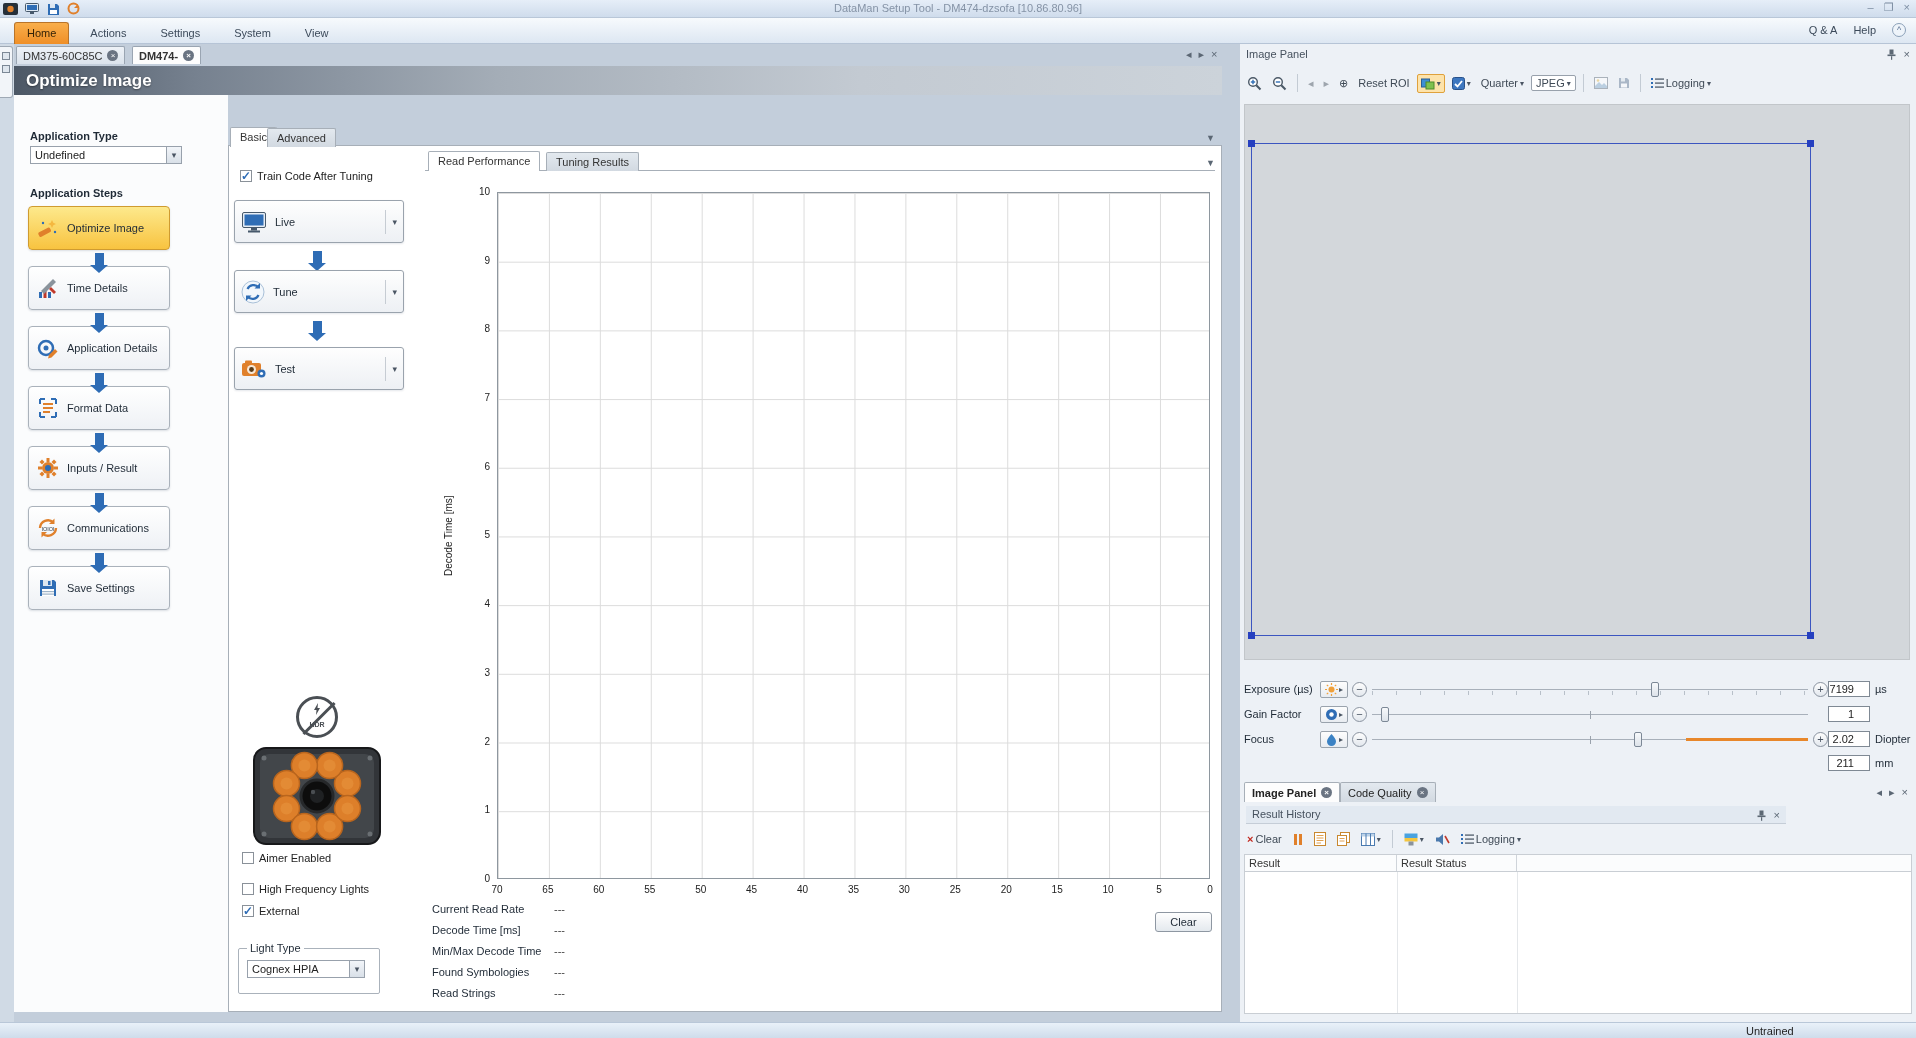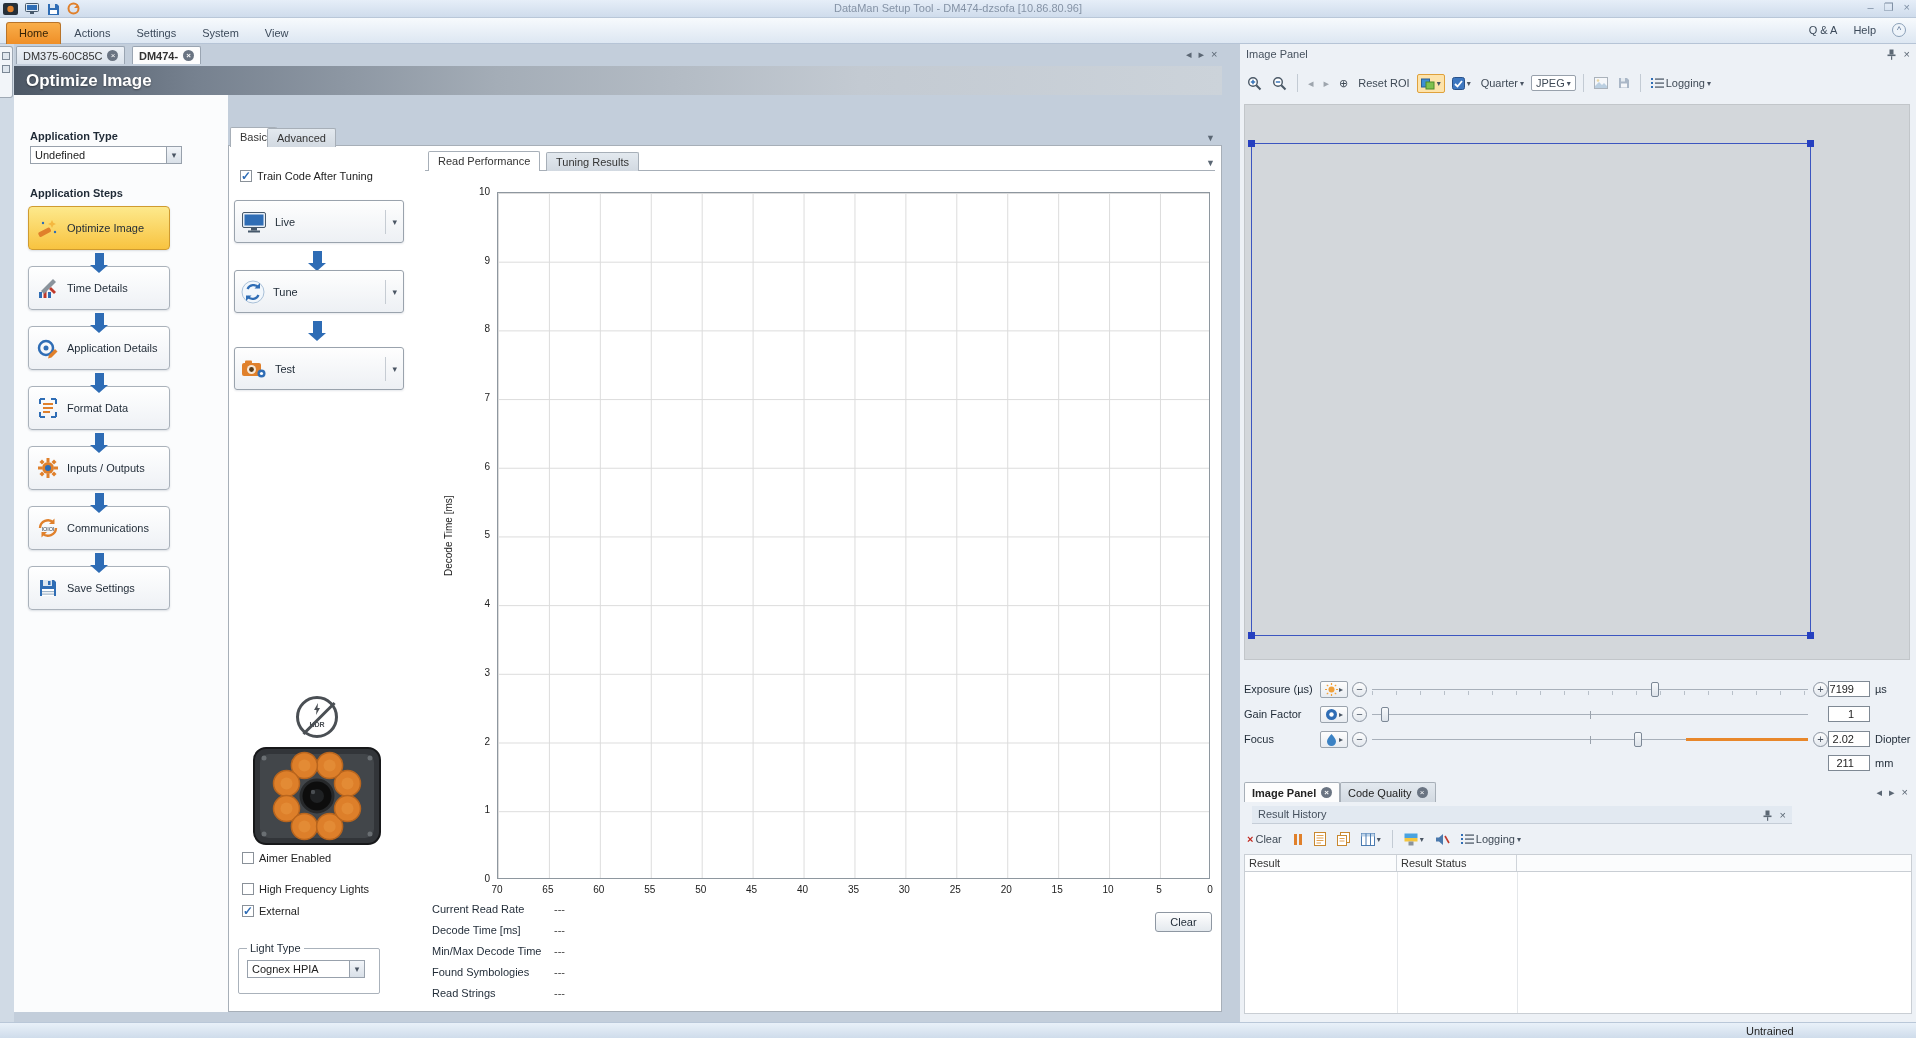--- a/index.html
+++ b/index.html
@@ -12,21 +12,21 @@
   .titlebar .title { position:absolute; left:0; right:0; top:2px; text-align:center; color:#8593a6; font-size:11px; }
   .qat { position:absolute; left:3px; top:2px; display:flex; gap:6px; align-items:center; z-index:2; }
   .qat .qbtn { width:15px; height:13px; display:inline-flex; align-items:center; justify-content:center; }
   .winbtns { position:absolute; right:6px; top:1px; display:flex; gap:10px; z-index:2; color:#7d8ea3; font-size:11px; }
   .winbtns span { cursor:default; }
 
   
   .menubar { position:absolute; top:18px; left:0; width:1916px; height:26px;
     background:linear-gradient(#f7fafd,#dde7f2); border-bottom:1px solid #b6c4d6; }
   .menu-tabs { position:absolute; left:6px; top:0; height:26px; display:flex; align-items:flex-end; }
-  .menu-tab { padding:4px 13px 5px; color:#3c4a5a; }
+  .menu-tab { padding:4px 13px 5px; color:#3c4a5a;margin-left:8px; }
   .menu-tab.home { background:linear-gradient(#f9ae4b,#ef8f27); border:1px solid #b8742a; border-bottom:none;
     border-radius:3px 3px 0 0; color:#352307; padding:4px 12px 5px; }
   .menu-right { position:absolute; right:10px; top:5px; display:flex; gap:16px; align-items:center; color:#3c4a5a; }
   .menu-right .circ { width:14px; height:14px; border:1px solid #8ba0b8; border-radius:50%; color:#5b7394;
     font-size:9px; display:inline-flex; align-items:center; justify-content:center; background:#eef4fa; }
 
   
   .left-strip { position:absolute; left:0; top:44px; width:14px; height:978px; background:#d0dae5; }
   .left-strip .vtab { position:absolute; left:0; top:2px; width:13px; height:52px; background:#f2f5f9;
     border:1px solid #9fa9b5; border-left:none; border-radius:0 3px 3px 0; display:flex; flex-direction:column;
@@ -138,21 +138,21 @@
   .track .thumb { position:absolute; top:2px; width:8px; height:15px; border:1px solid #7c8896; border-radius:2px;
     background:linear-gradient(#f7f9fb,#dde3ea); }
   .track .orange { position:absolute; top:8px; right:0; height:3px; background:#e8872a; }
   .valbox { width:42px; height:16px; border:1px solid #7f8994; background:#fff; text-align:right; padding:1px 15px 0 0; flex:none; }
   .unit { width:42px; padding-left:5px; color:#1f2a36; flex:none; }
 
   .btab { position:absolute; height:20px; display:flex; align-items:center; gap:5px; padding:0 7px;
     border:1px solid #a7afb8; border-bottom:none; border-radius:2px 2px 0 0; background:linear-gradient(#e3e9ef,#d2d9e1); }
   .btab.active { background:#fdfdfd; font-weight:bold; }
 
-  .rh-title { position:absolute; left:12px; top:762px; width:540px; height:18px; background:#e2e9f1; border-bottom:1px solid #c5cdd7;padding-left:11px; }
+  .rh-title { position:absolute; left:6px; top:762px; width:540px; height:18px; background:#e2e9f1; border-bottom:1px solid #c5cdd7;padding-left:11px; }
   .rh-toolbar { position:absolute; left:4px; top:783px; height:24px; display:flex; align-items:center; gap:5px; }
   .rh-table-head { position:absolute; left:4px; top:810px; width:668px; height:18px; background:#fbfcfd;
     border:1px solid #c9ced4; display:flex; }
   .rh-table-head .hc { border-right:1px solid #cfd4da; padding:2px 4px; color:#333; }
   .rh-body { position:absolute; left:4px; top:828px; width:668px; height:142px; background:#fff; border:1px solid #c9ced4; border-top:none; }
   .rh-body .colline { position:absolute; top:0; bottom:0; width:1px; background:#e4e7ea; }
 
   
   .statusbar { position:absolute; left:0; top:1022px; width:1916px; height:16px;
     background:linear-gradient(#e9f1f9,#cfdcEB); border-top:1px solid #b9c7d8; }
@@ -305,21 +305,21 @@
             <rect x="17" y="9.5" width="4" height="3"></rect>
             <rect x="3.2" y="3.2" width="3.6" height="3.6" transform="rotate(45 5 5)"></rect>
             <rect x="15.2" y="3.2" width="3.6" height="3.6" transform="rotate(45 17 5)"></rect>
             <rect x="3.2" y="15.2" width="3.6" height="3.6" transform="rotate(45 5 17)"></rect>
             <rect x="15.2" y="15.2" width="3.6" height="3.6" transform="rotate(45 17 17)"></rect>
             <circle cx="11" cy="11" r="6"></circle>
           </g>
           <circle cx="11" cy="11" r="3" fill="#2f6db5"></circle>
         </svg>
       </span>
-    <span class="step-label">Inputs / Outputs</span>
+    <span class="step-label">Inputs / Result</span>
   </div>
   <div class="down-arrow"></div>
   <div class="step">
     <span>
         <svg viewBox="0 0 22 22" width="22" height="22">
           <path d="M3 11a8 8 0 0 1 13.5-5.5" fill="none" stroke="#e0802b" stroke-width="2.4"></path>
           <path d="M19 11a8 8 0 0 1-13.5 5.5" fill="none" stroke="#e0802b" stroke-width="2.4"></path>
           <path d="M17.5 1.5v5.5H12z" fill="#e0802b"></path>
           <path d="M4.5 20.5V15H10z" fill="#e0802b"></path>
           <text x="11" y="13.5" font-size="5.5" text-anchor="middle" fill="#2f3a46">IOIOI</text>

